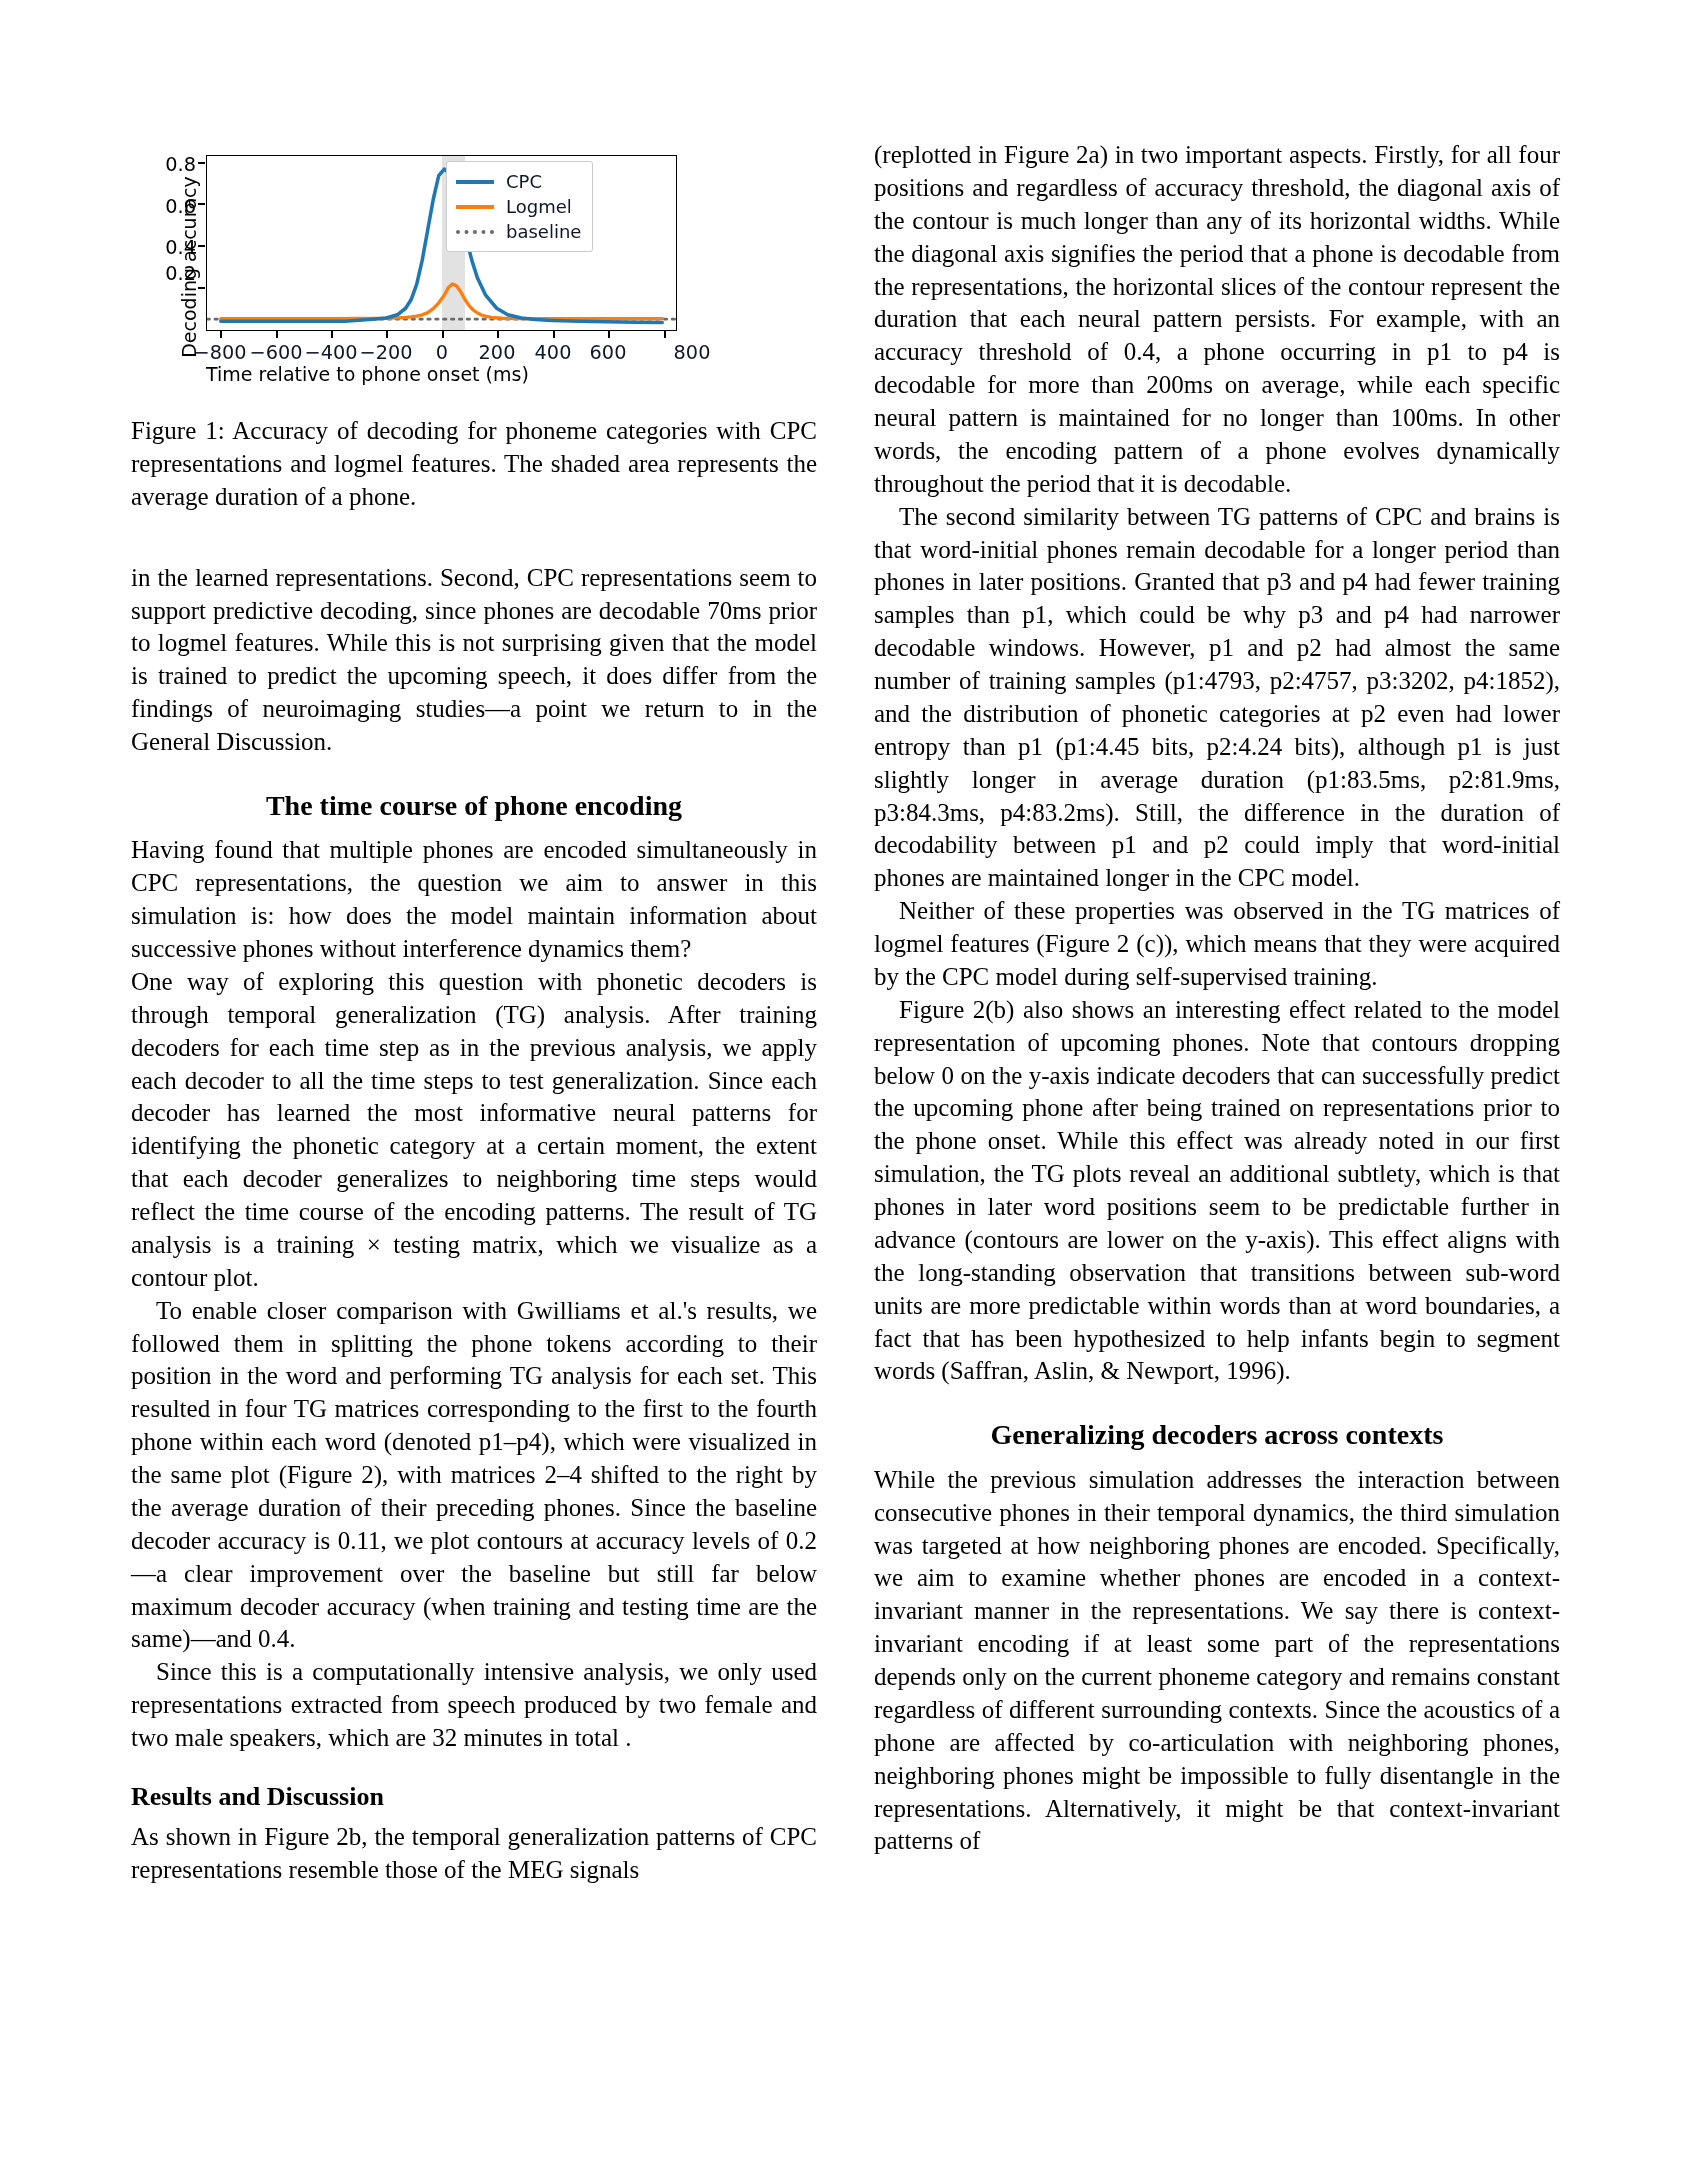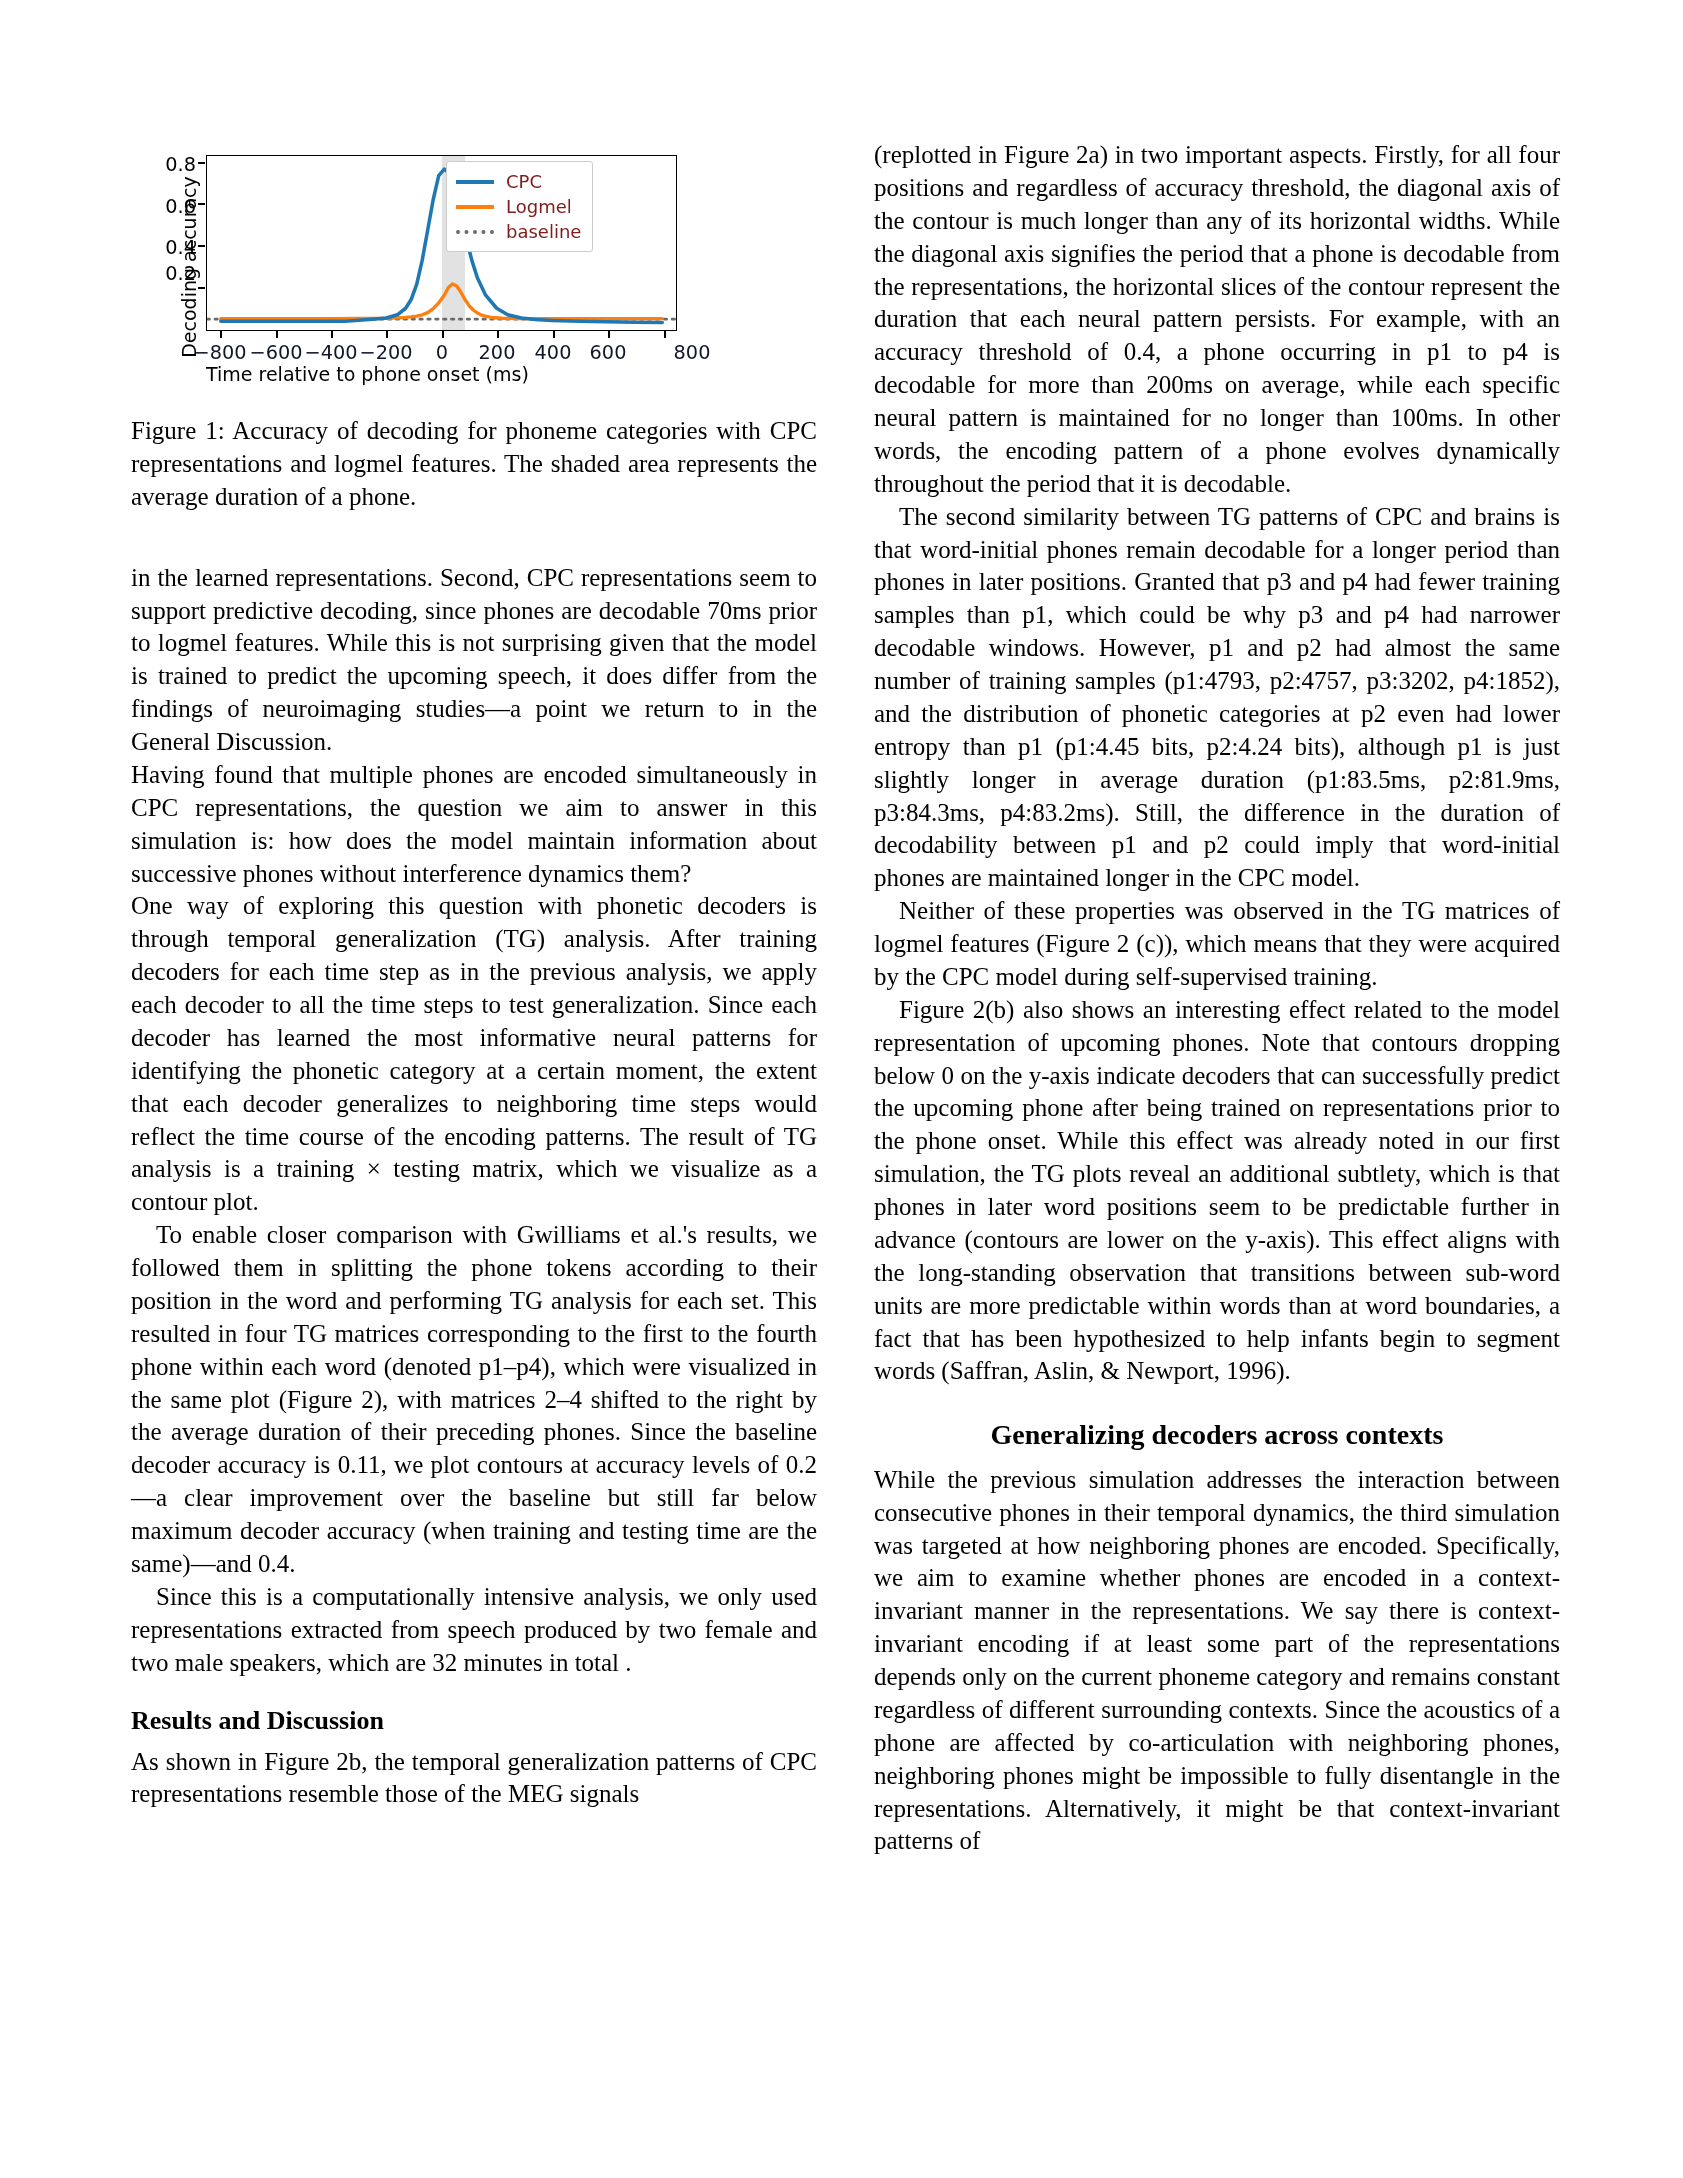--- a/index.html
+++ b/index.html
@@ -170,21 +170,21 @@
     width: 38px;
     height: 4px;
     margin-right: 12px;
     flex: none;
   }
   .legend-swatch.dotted {
     height: 0;
     border-top: 4px dotted #6a6a6a;
     background: none;
   }
-  .legend-label { color: #7f1d1d; }
+  .legend-label { color: #0f172a; }
   .shade-band {
     position: absolute;
     top: 0;
     bottom: 0;
     background: #dddddd;
     opacity: 0.85;
     z-index: 1;
   }
   svg.curves {
     position: absolute;
@@ -268,20 +268,21 @@
 
         <div class="fig-caption-wrap">
           <p class="caption">Figure 1: Accuracy of decoding for phoneme categories with CPC representations and logmel features. The shaded area represents the average duration of a phone.</p>
         </div>
       </div>
 
       <div class="spacer-para"></div>
 
       <p>in the learned representations. Second, CPC representations seem to support predictive decoding, since phones are decodable 70ms prior to logmel features. While this is not surprising given that the model is trained to predict the upcoming speech, it does differ from the findings of neuroimaging studies—a point we return to in the General Discussion.</p>
 
+      <h2 class="section">The time course of phone encoding</h2>
 
       <p>
         <span>Having found that multiple phones are encoded simultaneously in CPC representations, the question we aim to answer in this simulation is: how does the model maintain information about successive phones without interference dynamics them?</span>
       </p>
 
 
       <p>One way of exploring this question with phonetic decoders is through temporal generalization (TG) analysis. After training decoders for each time step as in the previous analysis, we apply each decoder to all the time steps to test generalization. Since each decoder has learned the most informative neural patterns for identifying the phonetic category at a certain moment, the extent that each decoder generalizes to neighboring time steps would reflect the time course of the encoding patterns. The result of TG analysis is a training × testing matrix, which we visualize as a contour plot.</p>
       <p class="indent">To enable closer comparison with Gwilliams et al.'s results, we followed them in splitting the phone tokens according to their position in the word and performing TG analysis for each set. This resulted in four TG matrices corresponding to the first to the fourth phone within each word (denoted p1–p4), which were visualized in the same plot (Figure 2), with matrices 2–4 shifted to the right by the average duration of their preceding phones. Since the baseline decoder accuracy is 0.11, we plot contours at accuracy levels of 0.2—a clear improvement over the baseline but still far below maximum decoder accuracy (when training and testing time are the same)—and 0.4.</p>
       <p class="indent">Since this is a computationally intensive analysis, we only used representations extracted from speech produced by two female and two male speakers, which are 32 minutes in total .</p>
 

